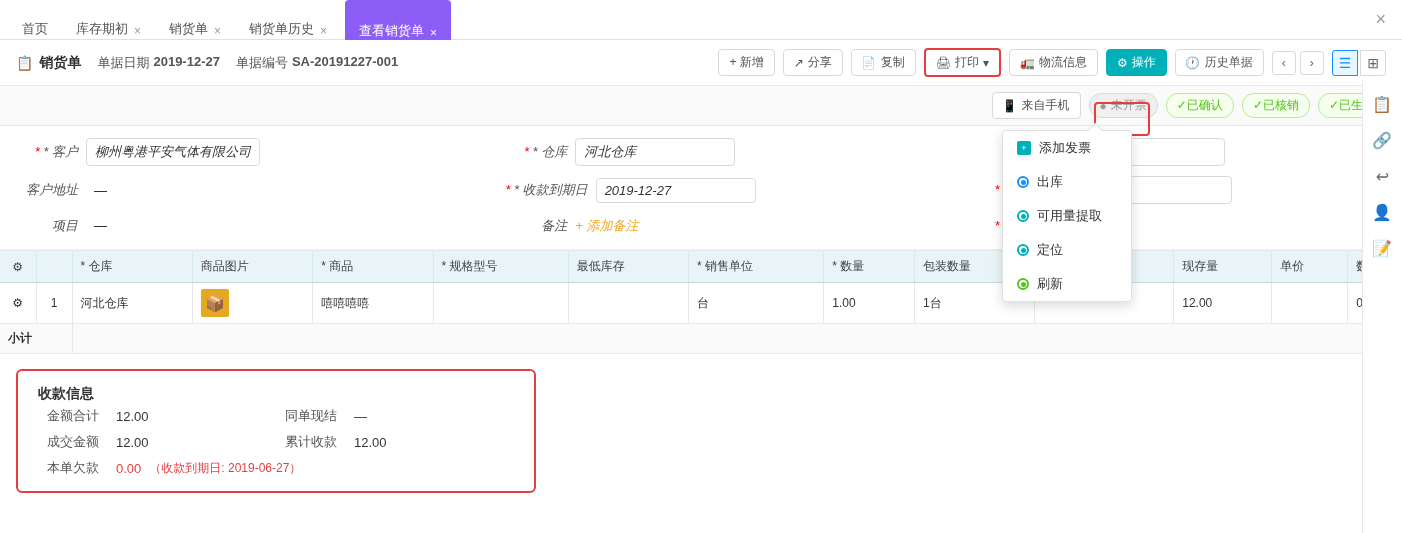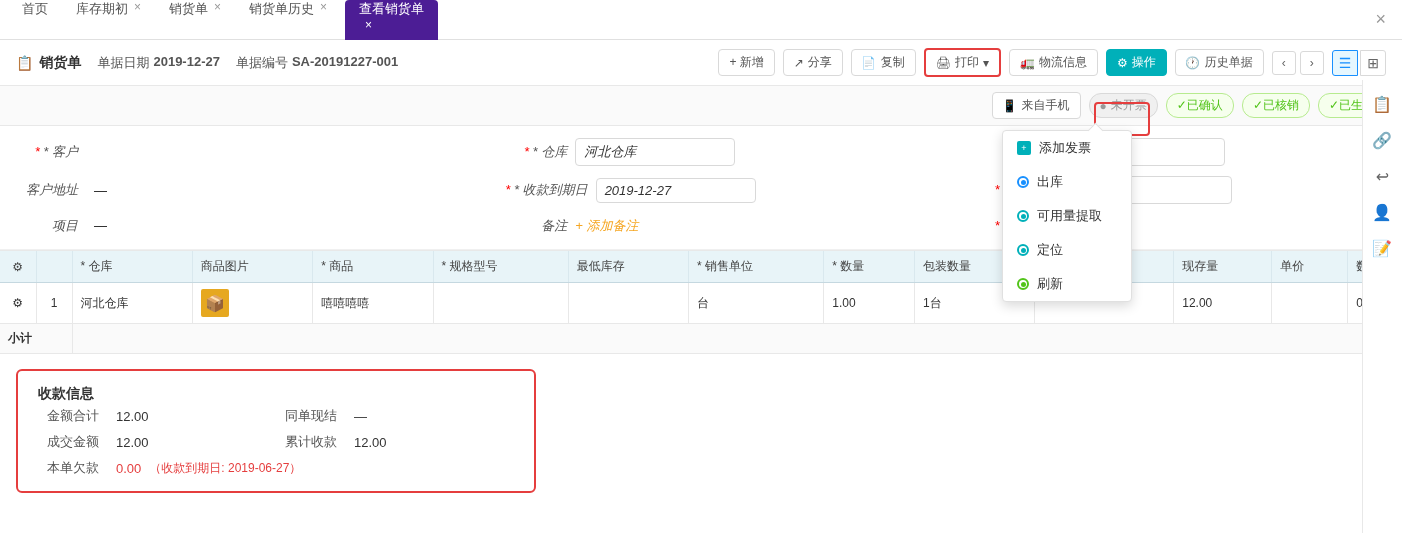--- a/index.html
+++ b/index.html
@@ -5,30 +5,30 @@
     * { box-sizing: border-box; margin: 0; padding: 0; }
     body { font-family: 'Microsoft YaHei', Arial, sans-serif; font-size: 13px; background: #f0f2f5; color: #333; overflow: hidden; }
 
     
     .tab-bar {
       display: flex; align-items: center; background: #fff;
       border-bottom: 1px solid #e0e0e0; padding: 0 8px; height: 40px;
       position: relative;
     }
     .tab-item {
-      display: flex; align-items: flex-start; padding: 0 14px; height: 40px;
+      display: flex; align-items: flex-end; padding: 0 14px; height: 40px;
       cursor: pointer; font-size: 13px; color: #555; white-space: nowrap;
       border-bottom: 2px solid transparent;
     }
     .tab-item .tab-close {
       margin-left: 6px; color: #999; font-size: 12px; cursor: pointer;
     }
     .tab-item.highlight {
-      background: #4c1d95; color: #fff; border-radius: 4px 4px 0 0;
-      border-bottom: none; margin: 16px 4px; flex-direction: column;
+      background: #8b5cf6; color: #fff; border-radius: 4px 4px 0 0;
+      border-bottom: none; margin: 16px 4px;
     }
     .tab-item.highlight .tab-close { color: #fff; }
     .tab-bar-close {
       margin-left: auto; color: #999; font-size: 18px; cursor: pointer;
       padding: 0 8px;
     }
 
     
     .main-content {
       background: #fff; margin: 0; padding: 0;
@@ -321,20 +321,21 @@
         <div class="status-badge badge-green">
           <span>✓已生效</span>
         </div>
       </div>
     </div>
 
     <div class="form-section">
       <div class="form-row">
         <div class="form-field">
           <span class="form-label required">* 客户</span>
+          <span class="form-value">柳州粤港平安气体有限公司</span>
         </div>
         <div class="form-field">
           <span class="form-label required">* 仓库</span>
           <span class="form-value">河北仓库</span>
         </div>
         <div class="form-field" style="flex:0.8;">
           <span class="form-label">业务员</span>
           <span class="form-value">演示账号</span>
         </div>
       </div>

